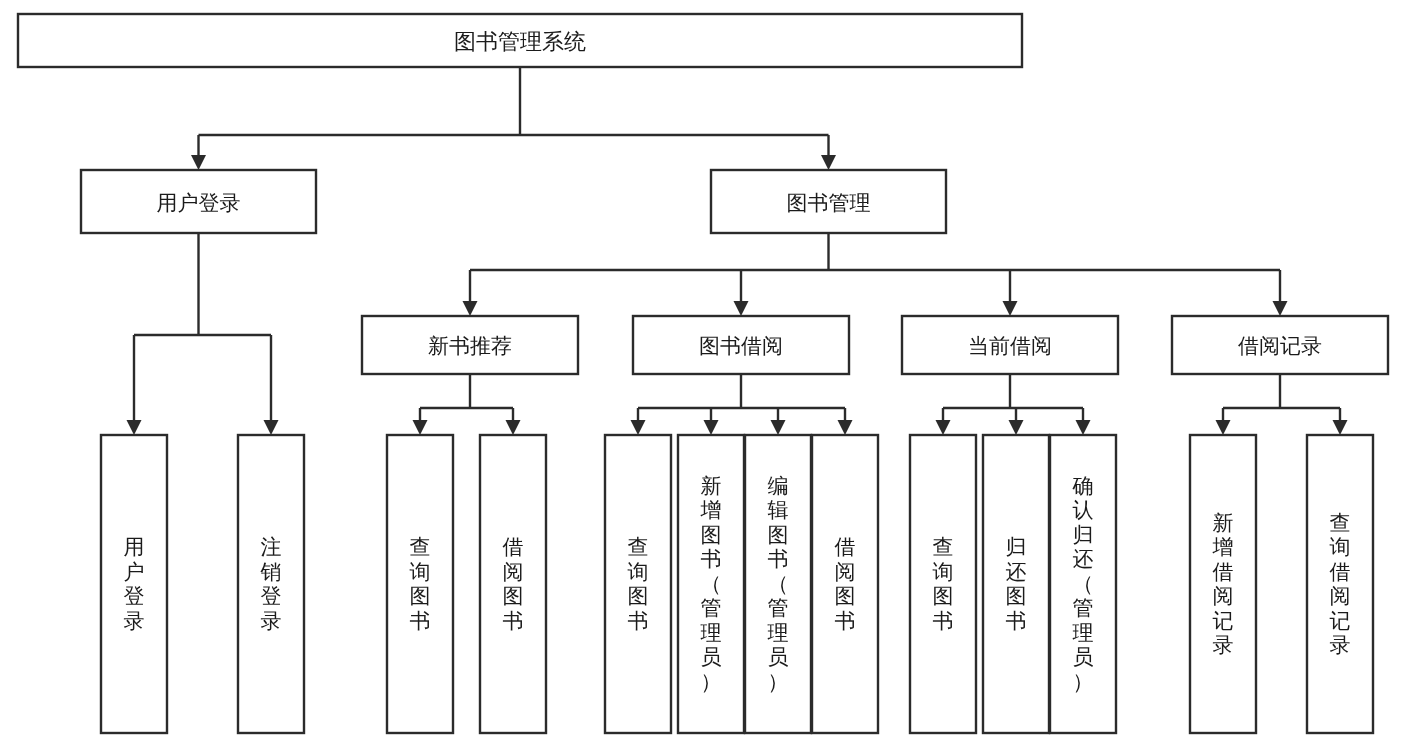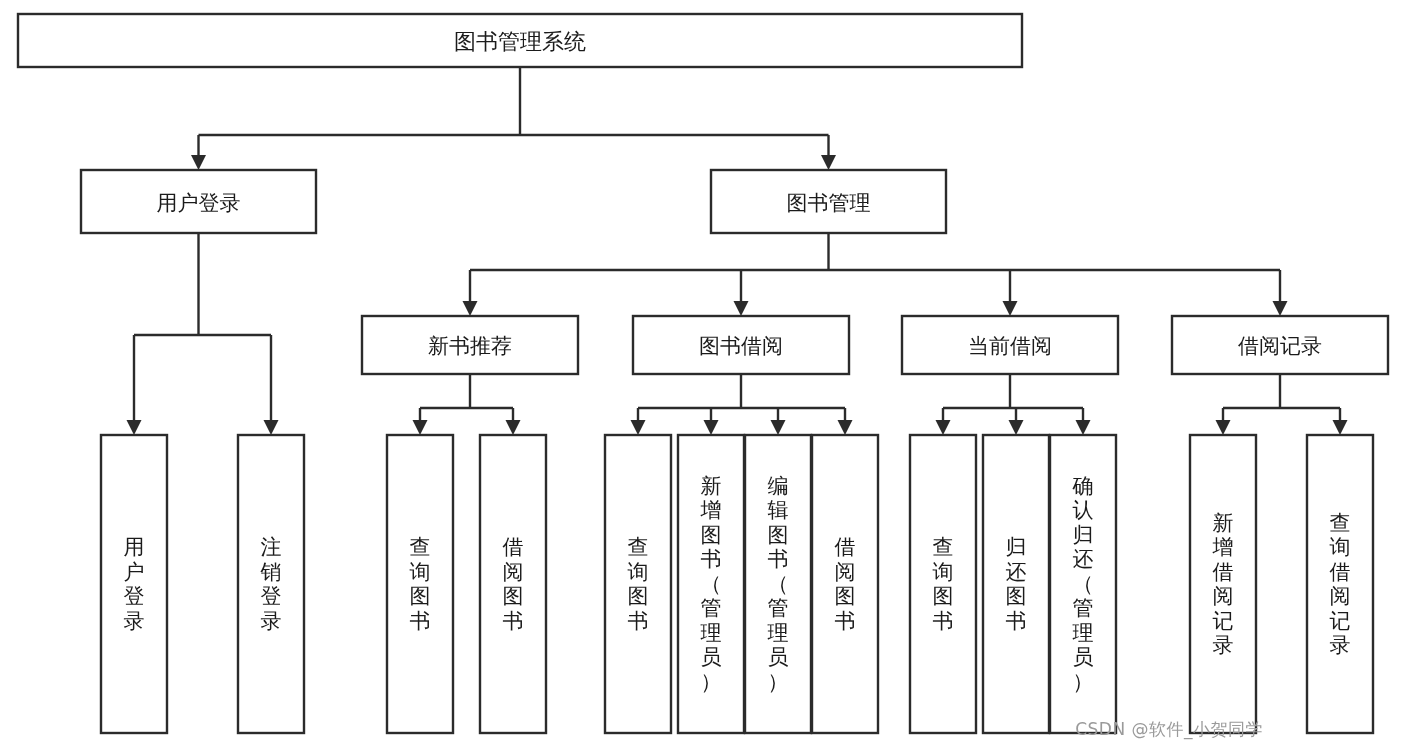--- a/index.html
+++ b/index.html
@@ -11,20 +11,21 @@
     width: 1405px;
     height: 747px;
     font-family: "DejaVu Sans", "Liberation Sans", sans-serif;
     overflow: hidden;
   }
   #diagram-root {
     position: relative;
     width: 1271px;
     height: 747px;
     background: #ffffff;
+    padding-left: 44px;
   }
   svg#diagram-svg {
     position: absolute;
     left: 0;
     top: 0;
     width: 1405px;
     height: 747px;
     display: block;
   }
   .node-box {
@@ -208,14 +209,13 @@
         <g>
           <rect x="1190" y="435" width="66" height="298" class="node-box"></rect>
           <text x="1223" y="529.5" class="node-label-v"><tspan x="1223" dy="0">新</tspan><tspan x="1223" dy="24.5">增</tspan><tspan x="1223" dy="24.5">借</tspan><tspan x="1223" dy="24.5">阅</tspan><tspan x="1223" dy="24.5">记</tspan><tspan x="1223" dy="24.5">录</tspan></text>
         </g>
         <g>
           <rect x="1307" y="435" width="66" height="298" class="node-box"></rect>
           <text x="1340" y="529.5" class="node-label-v"><tspan x="1340" dy="0">查</tspan><tspan x="1340" dy="24.5">询</tspan><tspan x="1340" dy="24.5">借</tspan><tspan x="1340" dy="24.5">阅</tspan><tspan x="1340" dy="24.5">记</tspan><tspan x="1340" dy="24.5">录</tspan></text>
         </g>
       </g>
   </svg>
-  <div class="watermark-text">CSDN @软件_小贺同学</div>
 </div>
 
 </body></html>

